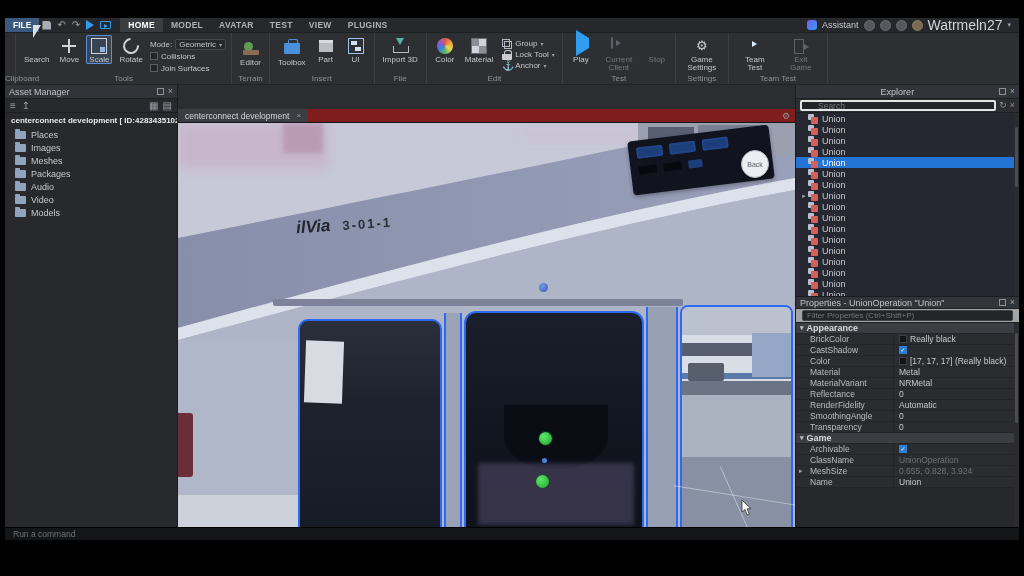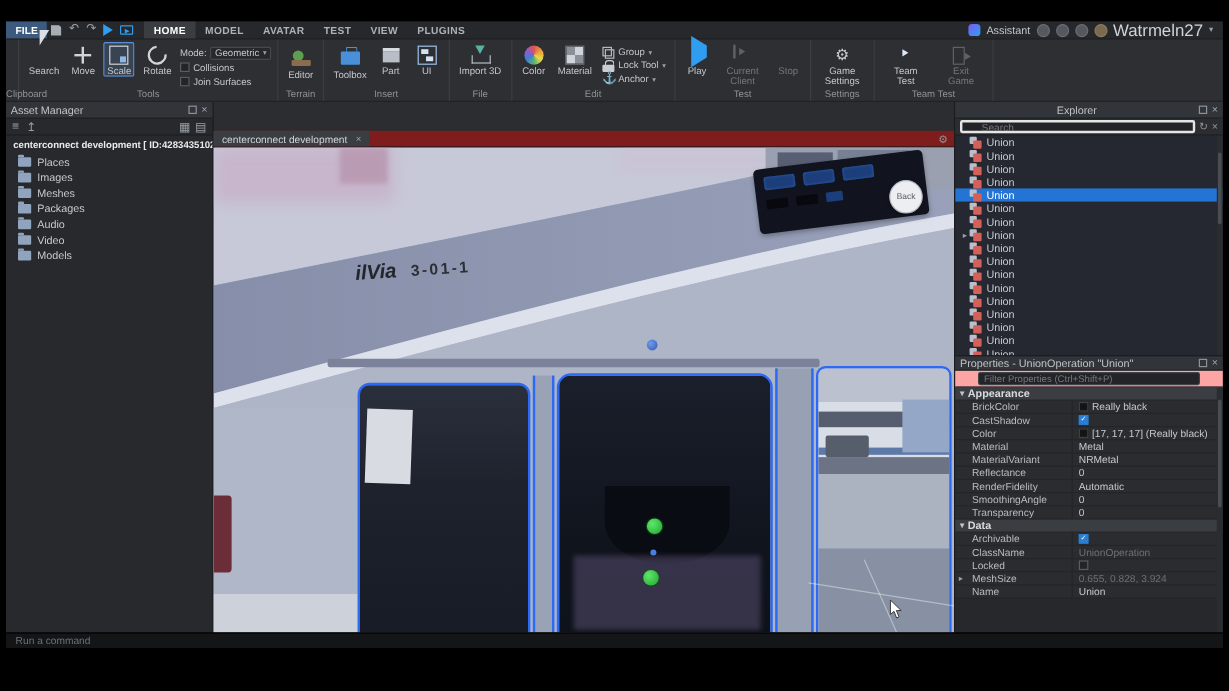--- a/index.html
+++ b/index.html
@@ -205,21 +205,21 @@
   .etree-item .lbl { margin-left:4px; font-size:9px; }
   .i-union { position:relative; width:10px; height:10px; flex:0 0 auto; }
   .i-union::before { content:""; position:absolute; left:0; top:0; width:6px; height:6px; background:#b9c0cc; border-radius:1px; }
   .i-union::after { content:""; position:absolute; right:0; bottom:0; width:7px; height:7px; background:#d4605a; border-radius:1px; }
   .scrollbar { position:absolute; right:0; width:5px; background:#2a2c30; }
   .scroll-thumb { position:absolute; left:1px; width:3px; background:#4a4d52; border-radius:2px; }
 
   
   #properties { flex:1; display:flex; flex-direction:column; position:relative; border-top:1px solid #1a1c1e; }
   #properties .phead { height:12px; }
-  #filter-row { height:14px; padding:1px 19px; background:#fca5a5; border-bottom:1px solid #1d1f21; }
+  #filter-row { height:14px; padding:1px 6px; background:#a3a3a3; border-bottom:1px solid #1d1f21; }
   #filter-input { width:100%; height:11px; background:#222427; border:1px solid #3f4247; border-radius:2px;
                   color:#aeb1b6; font-size:8px; padding:0 4px; font-family:inherit; outline:none; }
   #filter-input::placeholder { color:#74777c; }
   #properties-rows { flex:1; overflow:hidden; background:#26282c; }
   .psec { height:11px; background:#3a3d42; display:flex; align-items:center; gap:3px; padding-left:4px;
           color:#d8dadd; font-weight:bold; font-size:9px; border-bottom:1px solid #232528; }
   .psec-arrow { font-size:7px; color:#c0c3c7; }
   .prow { display:flex; height:11px; align-items:center; border-bottom:1px solid #232528; background:#2a2c30; }
   .plabel { width:98px; height:100%; display:flex; align-items:center; padding-left:14px; position:relative;
             border-right:1px solid #232528; color:#b9bcc0; font-size:8.5px; white-space:nowrap; overflow:hidden; }
@@ -742,44 +742,36 @@
             <div class="prow">
               <div class="plabel">
                 <span>Transparency</span>
               </div>
               <div class="pvalue">
                 <span>0</span>
               </div>
             </div>
             <div class="psec">
               <span class="psec-arrow">▾</span>
-              <span class="psec-name">Data</span>
+              <span class="psec-name">Game</span>
             </div>
             <div class="prow">
               <div class="plabel">
                 <span>Archivable</span>
               </div>
               <div class="pvalue">
                 <span class="cb checked">✓</span>
               </div>
             </div>
             <div class="prow">
               <div class="plabel">
                 <span>ClassName</span>
               </div>
               <div class="pvalue muted">
                 <span>UnionOperation</span>
-              </div>
-            </div>
-            <div class="prow">
-              <div class="plabel">
-                <span>Locked</span>
-              </div>
-              <div class="pvalue">
-                <span class="cb"></span>
               </div>
             </div>
             <div class="prow">
               <div class="plabel">
                 <span class="prow-arrow">▸</span>
                 <span>MeshSize</span>
               </div>
               <div class="pvalue muted">
                 <span>0.655, 0.828, 3.924</span>
               </div>

